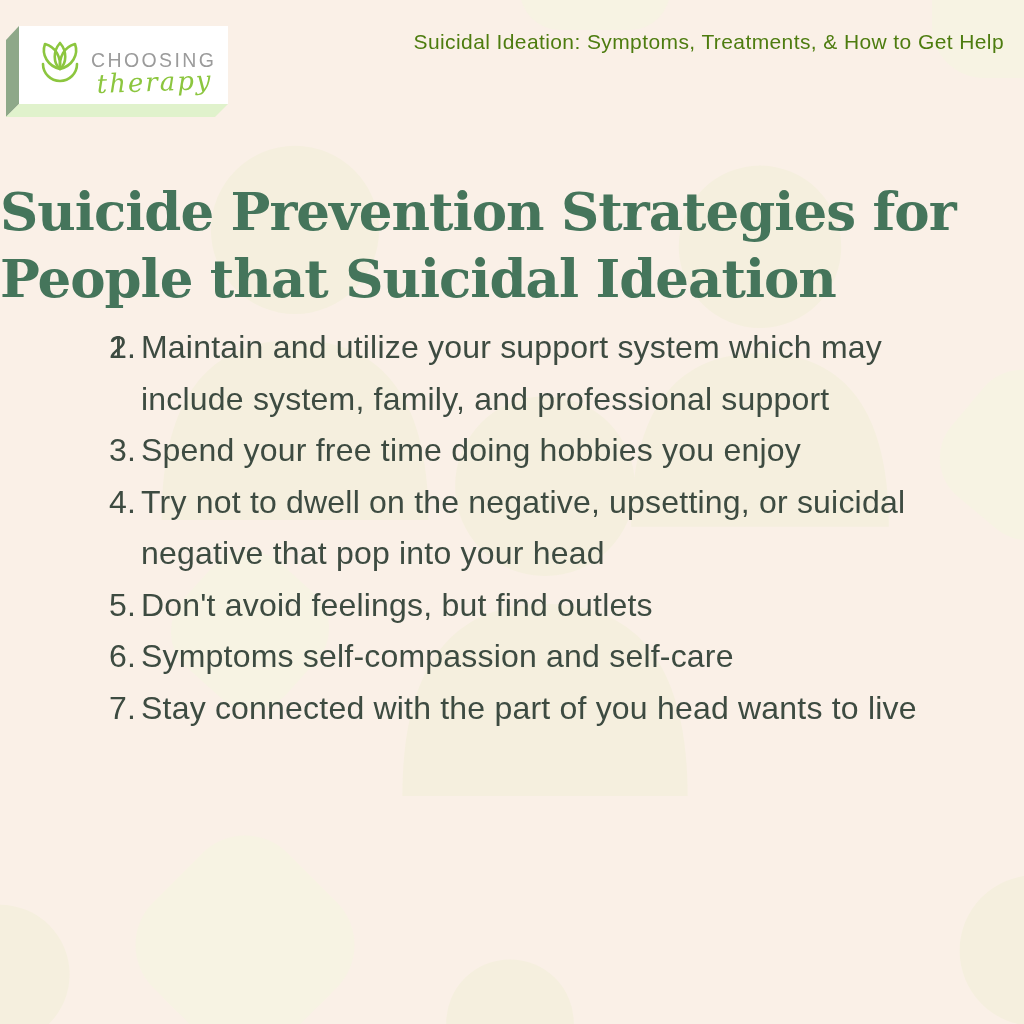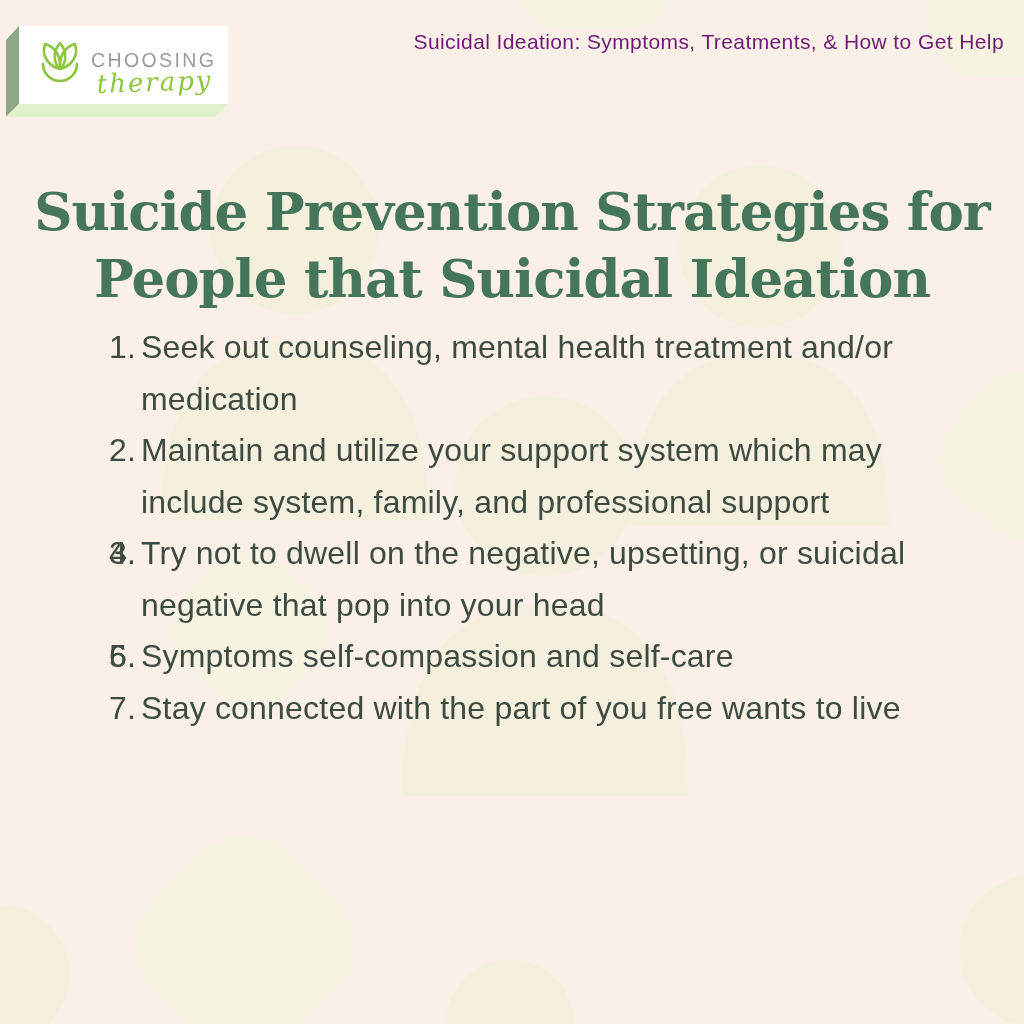--- a/index.html
+++ b/index.html
@@ -25,26 +25,26 @@
     background:#f7f3e3;border-radius:0 0 40px 40px;z-index:0;
   }
   
   .logo-wrap{
     position:absolute;top:16px;left:0;width:240px;height:110px;z-index:3;
   }
   
   .page-title{
     position:absolute;top:30px;right:20px;
     font-size:21px;letter-spacing:.4px;
-    color:#701a75;z-index:3;
+    color:#4d7c0f;z-index:3;
   }
   
   .heading{
     position:absolute;top:142px;left:0;right:0;
-    text-align:center;z-index:2;
+    z-index:2;
     font-family:"DejaVu Serif",serif;
     font-weight:bold;
     color:#45755b;
     font-size:53px;
     line-height:1.28;
     letter-spacing:-1px;
   }
   
   .strategies{
     position:absolute;top:322px;left:94px;width:856px;z-index:2;
@@ -108,37 +108,38 @@
 <div class="page-title">Suicidal Ideation: Symptoms, Treatments, &amp; How to Get Help</div>
 
 <h1 class="heading">
   <div>Suicide Prevention Strategies for</div>
   <div>People that Suicidal Ideation</div>
 </h1>
 
 <ol class="strategies">
   <li>
     <span class="num">1.</span>
-    <span class="txt">Seek out counseling, mental health treatment and/or medication</span>
   </li>
   <li>
     <span class="num">2.</span>
     <span class="txt">Maintain and utilize your support system which may include system, family, and professional support</span>
   </li>
   <li>
     <span class="num">3.</span>
+    <span class="txt">Spend your free time doing hobbies you enjoy</span>
   </li>
   <li>
     <span class="num">4.</span>
     <span class="txt">Try not to dwell on the negative, upsetting, or suicidal negative that pop into your head</span>
   </li>
   <li>
     <span class="num">5.</span>
+    <span class="txt">Don't avoid feelings, but find outlets</span>
   </li>
   <li>
     <span class="num">6.</span>
     <span class="txt">Symptoms self-compassion and self-care</span>
   </li>
   <li>
     <span class="num">7.</span>
-    <span class="txt">Stay connected with the part of you free wants to live</span>
+    <span class="txt">Stay connected with the part of you head wants to live</span>
   </li>
 </ol>
 
 </body></html>

